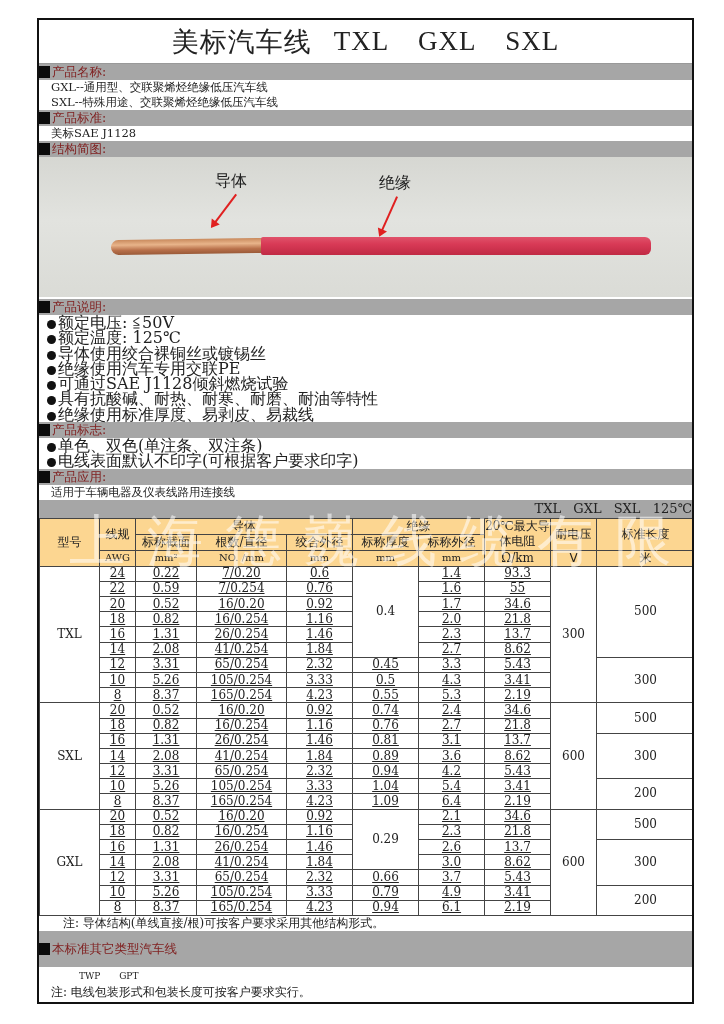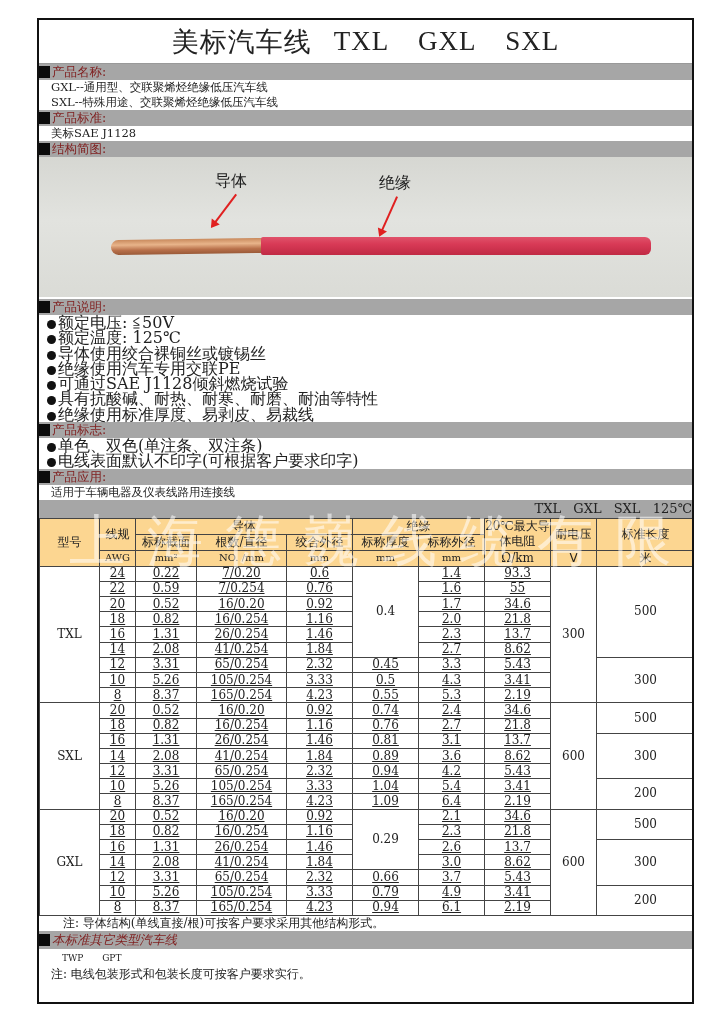--- a/index.html
+++ b/index.html
@@ -18,21 +18,21 @@
   .photo .lbl { position:absolute; font-family:"DejaVu Sans", sans-serif; font-size:16px; color:#222; }
   .photo .arrow { position:absolute; height:1.5px; background:#e02020; transform-origin:0 0; }
   .photo .arrow:after { content:""; position:absolute; right:-2px; top:-4px; border-left:8px solid #e02020; border-top:5px solid transparent; border-bottom:5px solid transparent; }
   .watermark { position:absolute; left:30px; top:484px; font-family:"DejaVu Sans", sans-serif; font-size:56px; color:rgba(255,255,255,0.55); letter-spacing:22px; white-space:nowrap; pointer-events:none; }
   table.spec { border-collapse:collapse; width:655px; table-layout:fixed; font-size:12px; }
   table.spec th { background:#fcd691; font-weight:normal; border:1px solid #444; padding:0; height:15px; line-height:14px; font-size:12px; }
   table.spec td { border:1px solid #444; text-align:center; padding:0; height:14.2px; line-height:13px; font-size:12px; }
   table.spec td.u { text-decoration:underline; text-underline-offset:1px; }
   .subhead { background:#a6a6a6; height:18px; line-height:18px; text-align:right; font-size:13px; word-spacing:8px; }
   .note { height:15px; line-height:15px; font-size:12px; padding-left:24px; white-space:nowrap; }
-  .small { font-size:9px; padding-left:23px; word-spacing:16px; height:18px; line-height:18px; }
+  .small { font-size:9px; padding-left:40px; word-spacing:16px; height:18px; line-height:18px; }
 </style>
 </head>
 <body>
 
 <div class="sheet">
   <div class="title">
     <span>美标汽车线</span>
     <span class="t-en">TXL GXL SXL</span>
   </div>
 
@@ -342,21 +342,21 @@
           <td class="u">165/0.254</td>
           <td class="u">4.23</td>
           <td class="u">0.94</td>
           <td class="u">6.1</td>
           <td class="u">2.19</td>
         </tr>
       </tbody>
   </table>
 
   <div class="note">注: 导体结构(单线直接/根)可按客户要求采用其他结构形式。</div>
-  <div class="sec" style="height:18px;font-style:italic;">
+  <div class="sec" style="height:36px;">
       <span class="blk"></span>
       <span>本标准其它类型汽车线</span>
     </div>
   <div class="small">TWP GPT</div>
   <div class="note" style="padding-left:12px;">注: 电线包装形式和包装长度可按客户要求实行。</div>
 
   <div class="watermark">上海德巍线缆有限公司</div>
 </div>
 
 </body></html>

